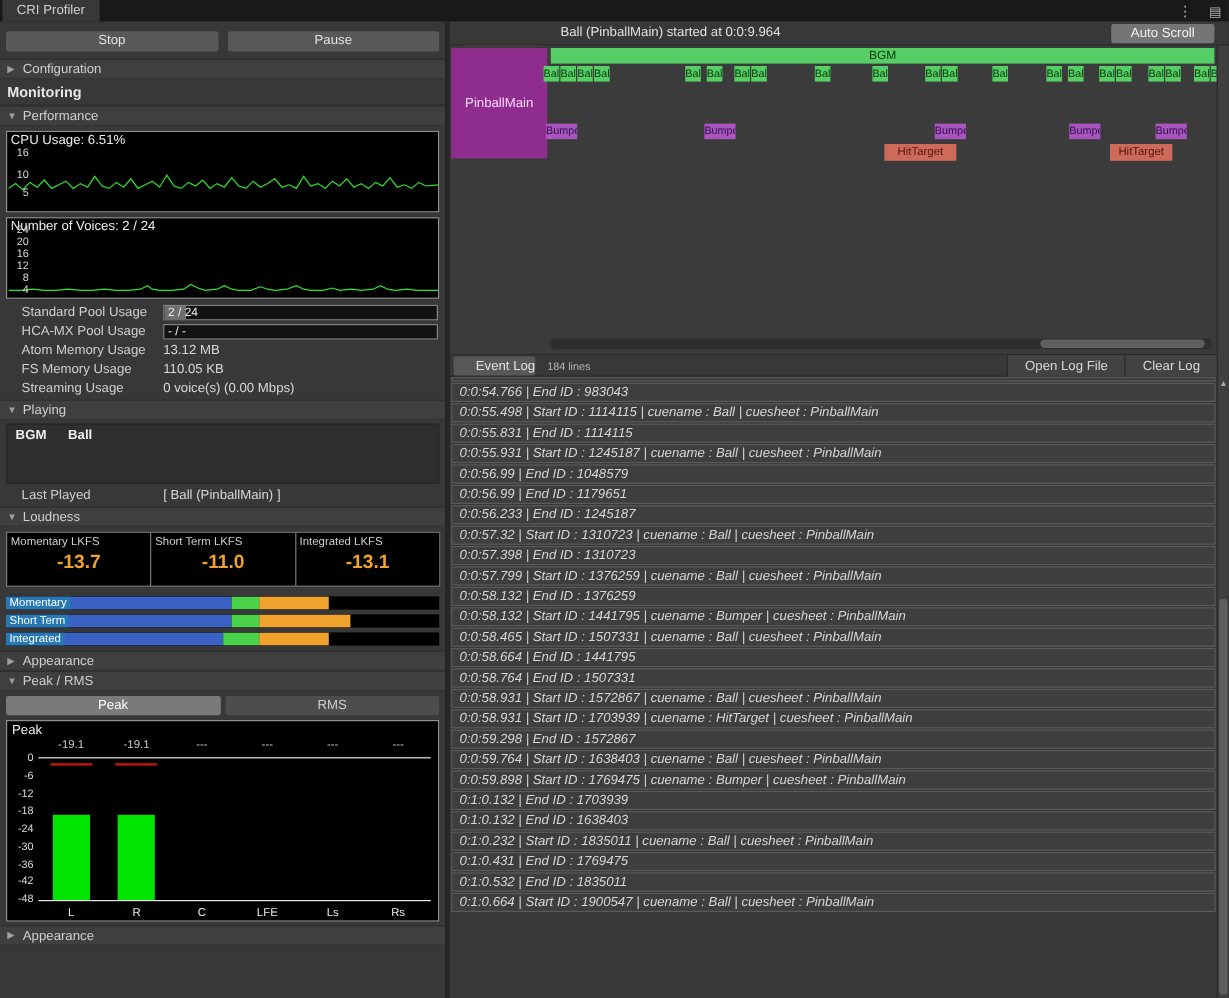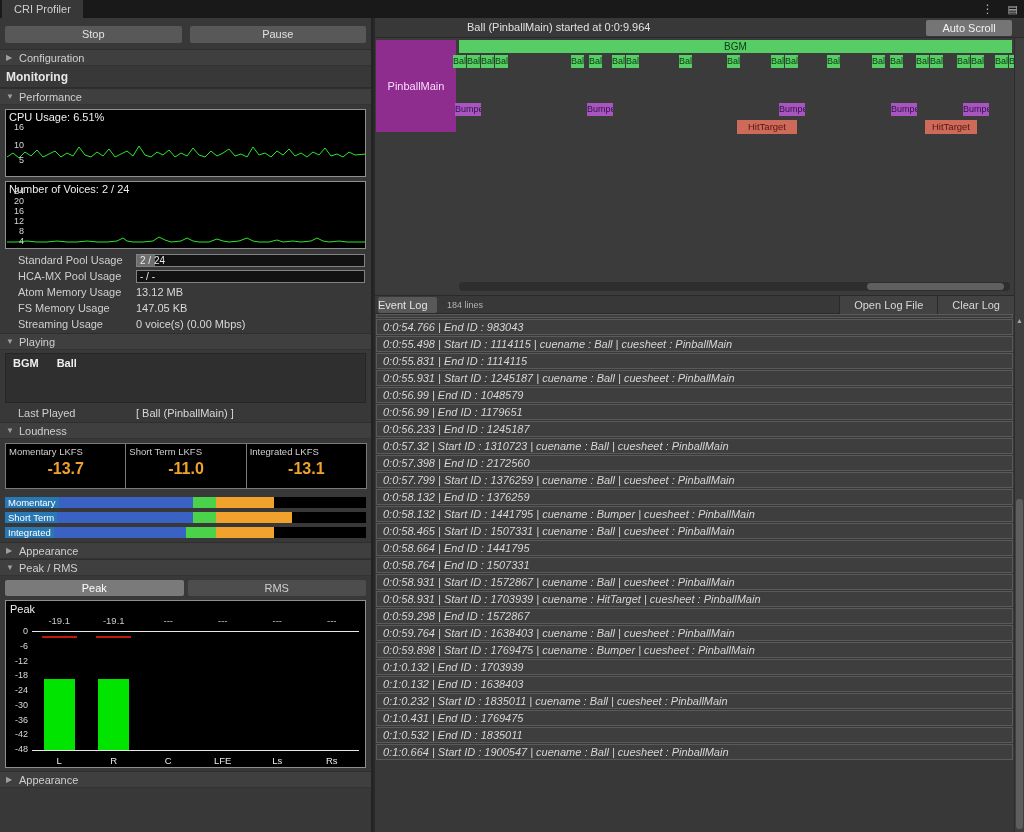--- a/index.html
+++ b/index.html
@@ -75,21 +75,21 @@
   .tlarea { position:absolute; top:20px; left:0; right:10px; height:258px; background:#3b3b3b; border-bottom:1px solid #2a2a2a; overflow:hidden; }
   .track { position:absolute; left:1px; top:2px; width:80px; height:92px; background:#8e2d8e; color:#ffd9ff; display:flex; align-items:center; justify-content:center; font-size:11px; }
   .bgmbar { position:absolute; left:84px; right:2px; top:2px; height:13px; background:#57cd65; color:#0a3a0f; text-align:center; line-height:13px; font-size:10px; }
   .ball { position:absolute; top:17px; width:13px; height:13px; background:#57cd65; color:#083a0f; font-size:9px; line-height:13px; text-align:center; overflow:hidden; }
   .bumper { position:absolute; top:65px; width:26px; height:13px; background:#a855c0; color:#33104a; font-size:9px; line-height:13px; text-align:center; overflow:hidden; }
   .hit { position:absolute; top:82px; height:14px; background:#cd6a59; color:#541510; font-size:9.5px; line-height:14px; text-align:center; overflow:hidden; }
   .hscroll { position:absolute; left:84px; right:4px; bottom:4px; height:9px; background:#2e2e2e; border-radius:4px; }
   .hthumb { position:absolute; top:1px; bottom:1px; left:74%; width:25%; background:#5f5f5f; border-radius:4px; }
 
   .elbar { position:absolute; top:278px; left:0; right:10px; height:18px; background:#383838; border-bottom:1px solid #2a2a2a; display:flex; align-items:center; }
-  .elbtn { width:59px; height:16px; margin-left:3px; background:#585858; border-radius:2px; text-align:left; line-height:16px; color:#e2e2e2; }
+  .elbtn { width:68px; height:16px; margin-left:3px; background:#585858; border-radius:2px; text-align:right; line-height:16px; color:#e2e2e2; }
   .ellines { margin-left:10px; font-size:9px; color:#b4b4b4; flex:1; }
   .elaction { height:18px; line-height:18px; padding:0 14px; border-left:1px solid #2a2a2a; background:#424242; color:#d8d8d8; text-align:center; }
 
   .loglist { position:absolute; top:296px; bottom:0; left:0; right:10px; overflow:hidden; }
   .log-row { height:16px; line-height:15px; border:1px solid #5a5a5a; margin:0 1px 1px 1px; background:#3e3e3e; padding:0 6px; font-size:11px; color:#d6d6d6; white-space:nowrap; overflow:hidden;font-style:italic; }
   .log-row.partial { height:4px; border-bottom:1px solid #5a5a5a; }
 
   .vscroll { position:absolute; top:20px; right:0; width:10px; bottom:0; background:#3f3f3f; border-left:1px solid #2c2c2c; }
   .vthumb { position:absolute; left:1px; right:1px; top:58%; bottom:3px; background:#5e5e5e; border-radius:3px; }
   .vsarrow { position:absolute; top:279px; left:0; right:0; text-align:center; font-size:7px; color:#a8a8a8; }
@@ -163,21 +163,21 @@
     <span class="poolbar">
       <span class="txt">- / -</span>
     </span>
   </div>
   <div class="perfrow">
     <span class="lbl">Atom Memory Usage</span>
     <span class="val">13.12 MB</span>
   </div>
   <div class="perfrow">
     <span class="lbl">FS Memory Usage</span>
-    <span class="val">147.05 KB</span>
+    <span class="val">110.05 KB</span>
   </div>
   <div class="perfrow">
     <span class="lbl">Streaming Usage</span>
     <span class="val">0 voice(s) (0.00 Mbps)</span>
   </div>
 
   <div class="sechead">
     <span class="arrow">▼</span>
     <span>Playing</span>
   </div>
@@ -359,21 +359,21 @@
   <div class="loglist">
     <div class="log-row partial"></div>
     <div class="log-row">0:0:54.766 | End ID : 983043</div>
     <div class="log-row">0:0:55.498 | Start ID : 1114115 | cuename : Ball | cuesheet : PinballMain</div>
     <div class="log-row">0:0:55.831 | End ID : 1114115</div>
     <div class="log-row">0:0:55.931 | Start ID : 1245187 | cuename : Ball | cuesheet : PinballMain</div>
     <div class="log-row">0:0:56.99 | End ID : 1048579</div>
     <div class="log-row">0:0:56.99 | End ID : 1179651</div>
     <div class="log-row">0:0:56.233 | End ID : 1245187</div>
     <div class="log-row">0:0:57.32 | Start ID : 1310723 | cuename : Ball | cuesheet : PinballMain</div>
-    <div class="log-row">0:0:57.398 | End ID : 2172560</div>
+    <div class="log-row">0:0:57.398 | End ID : 1310723</div>
     <div class="log-row">0:0:57.799 | Start ID : 1376259 | cuename : Ball | cuesheet : PinballMain</div>
     <div class="log-row">0:0:58.132 | End ID : 1376259</div>
     <div class="log-row">0:0:58.132 | Start ID : 1441795 | cuename : Bumper | cuesheet : PinballMain</div>
     <div class="log-row">0:0:58.465 | Start ID : 1507331 | cuename : Ball | cuesheet : PinballMain</div>
     <div class="log-row">0:0:58.664 | End ID : 1441795</div>
     <div class="log-row">0:0:58.764 | End ID : 1507331</div>
     <div class="log-row">0:0:58.931 | Start ID : 1572867 | cuename : Ball | cuesheet : PinballMain</div>
     <div class="log-row">0:0:58.931 | Start ID : 1703939 | cuename : HitTarget | cuesheet : PinballMain</div>
     <div class="log-row">0:0:59.298 | End ID : 1572867</div>
     <div class="log-row">0:0:59.764 | Start ID : 1638403 | cuename : Ball | cuesheet : PinballMain</div>

